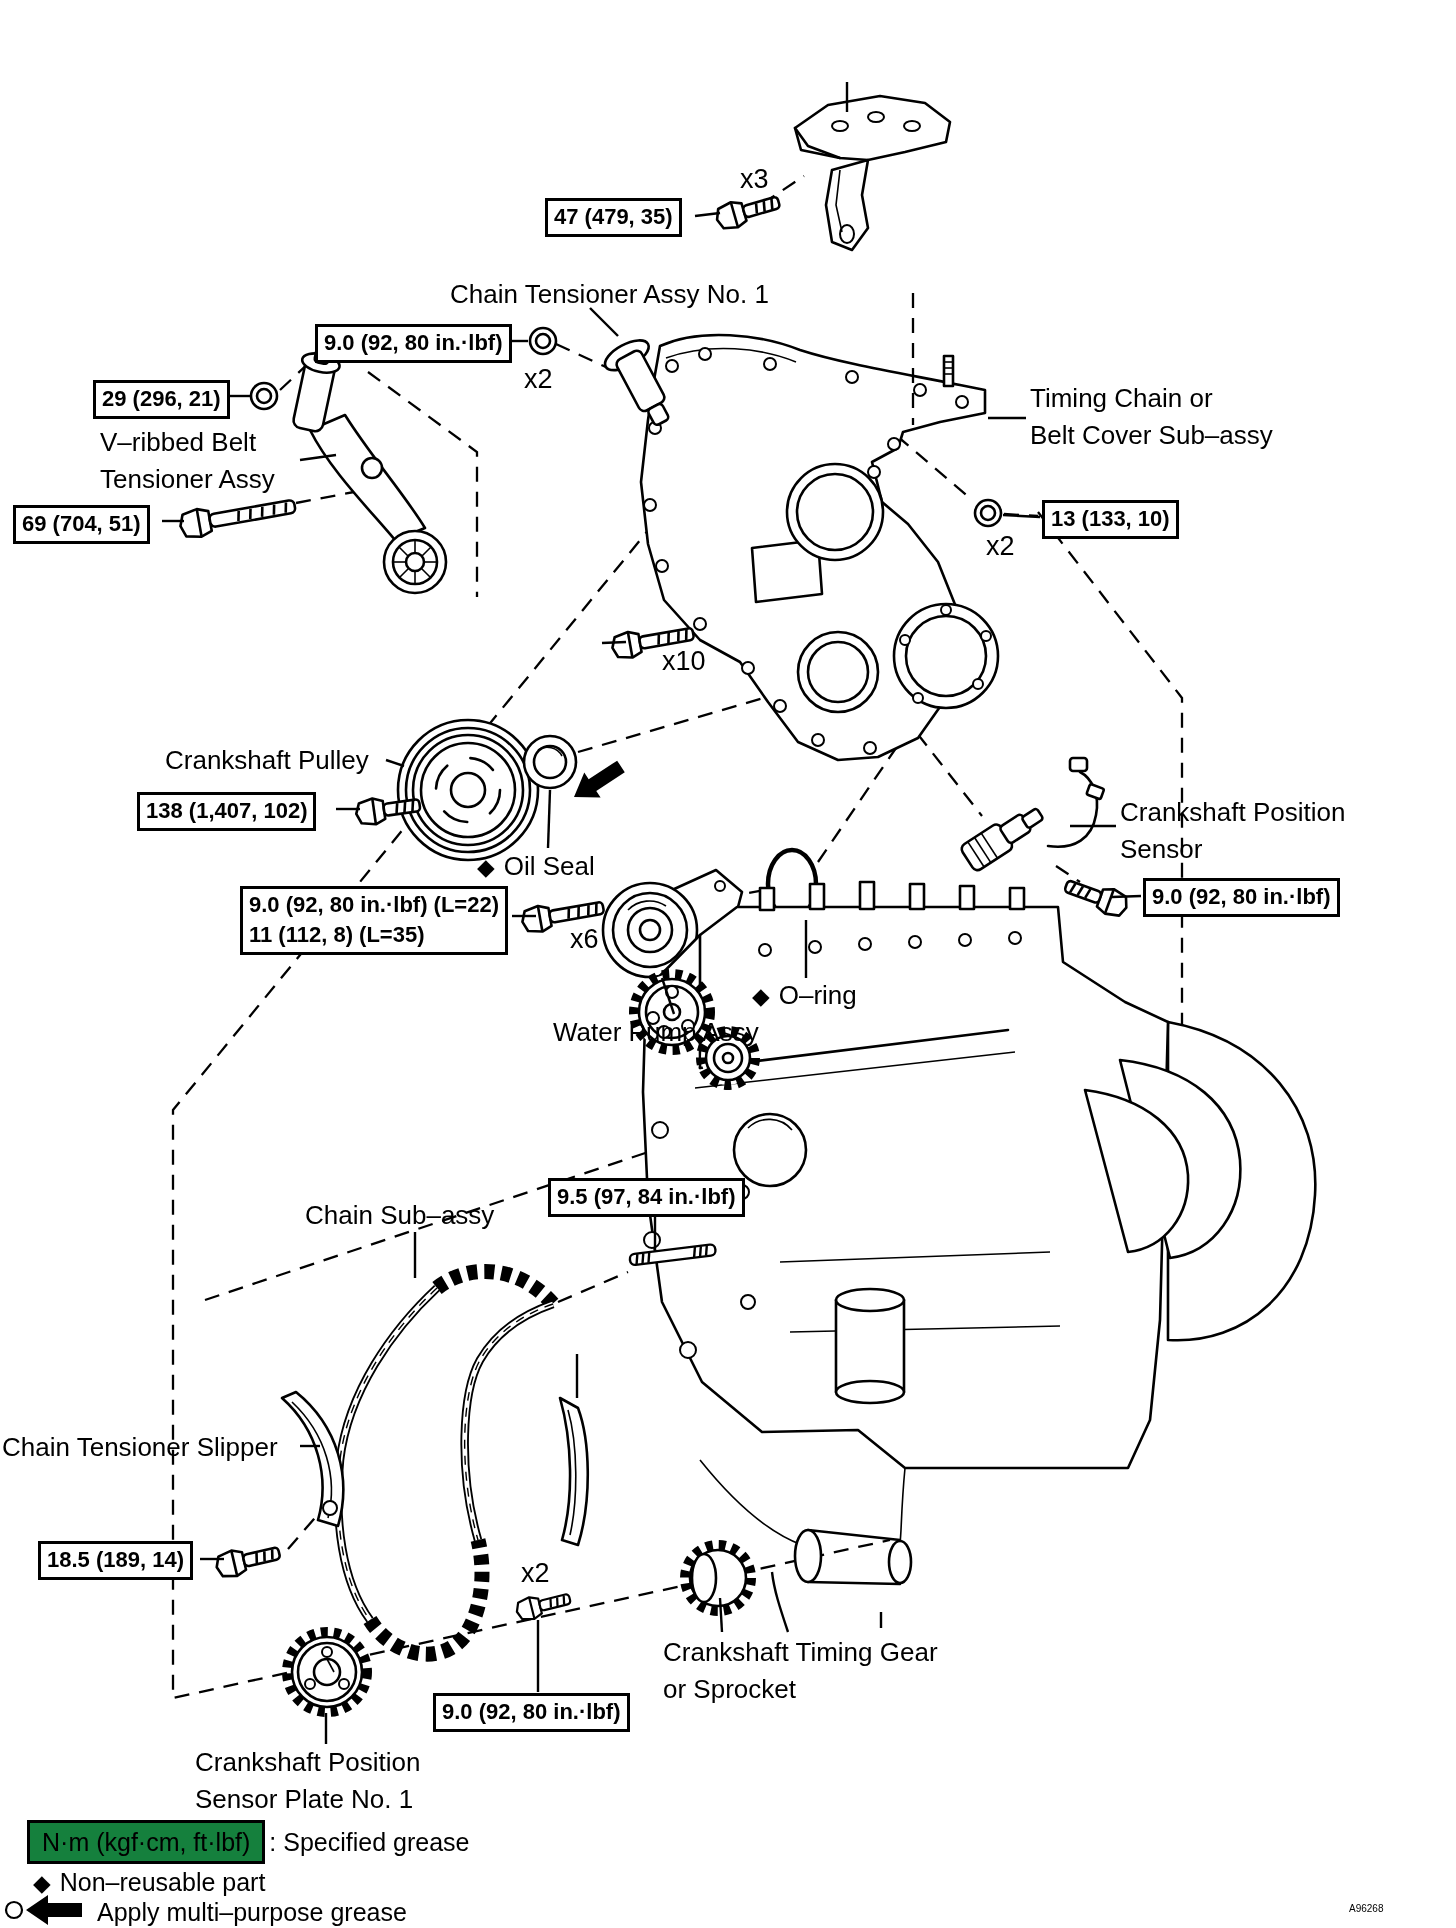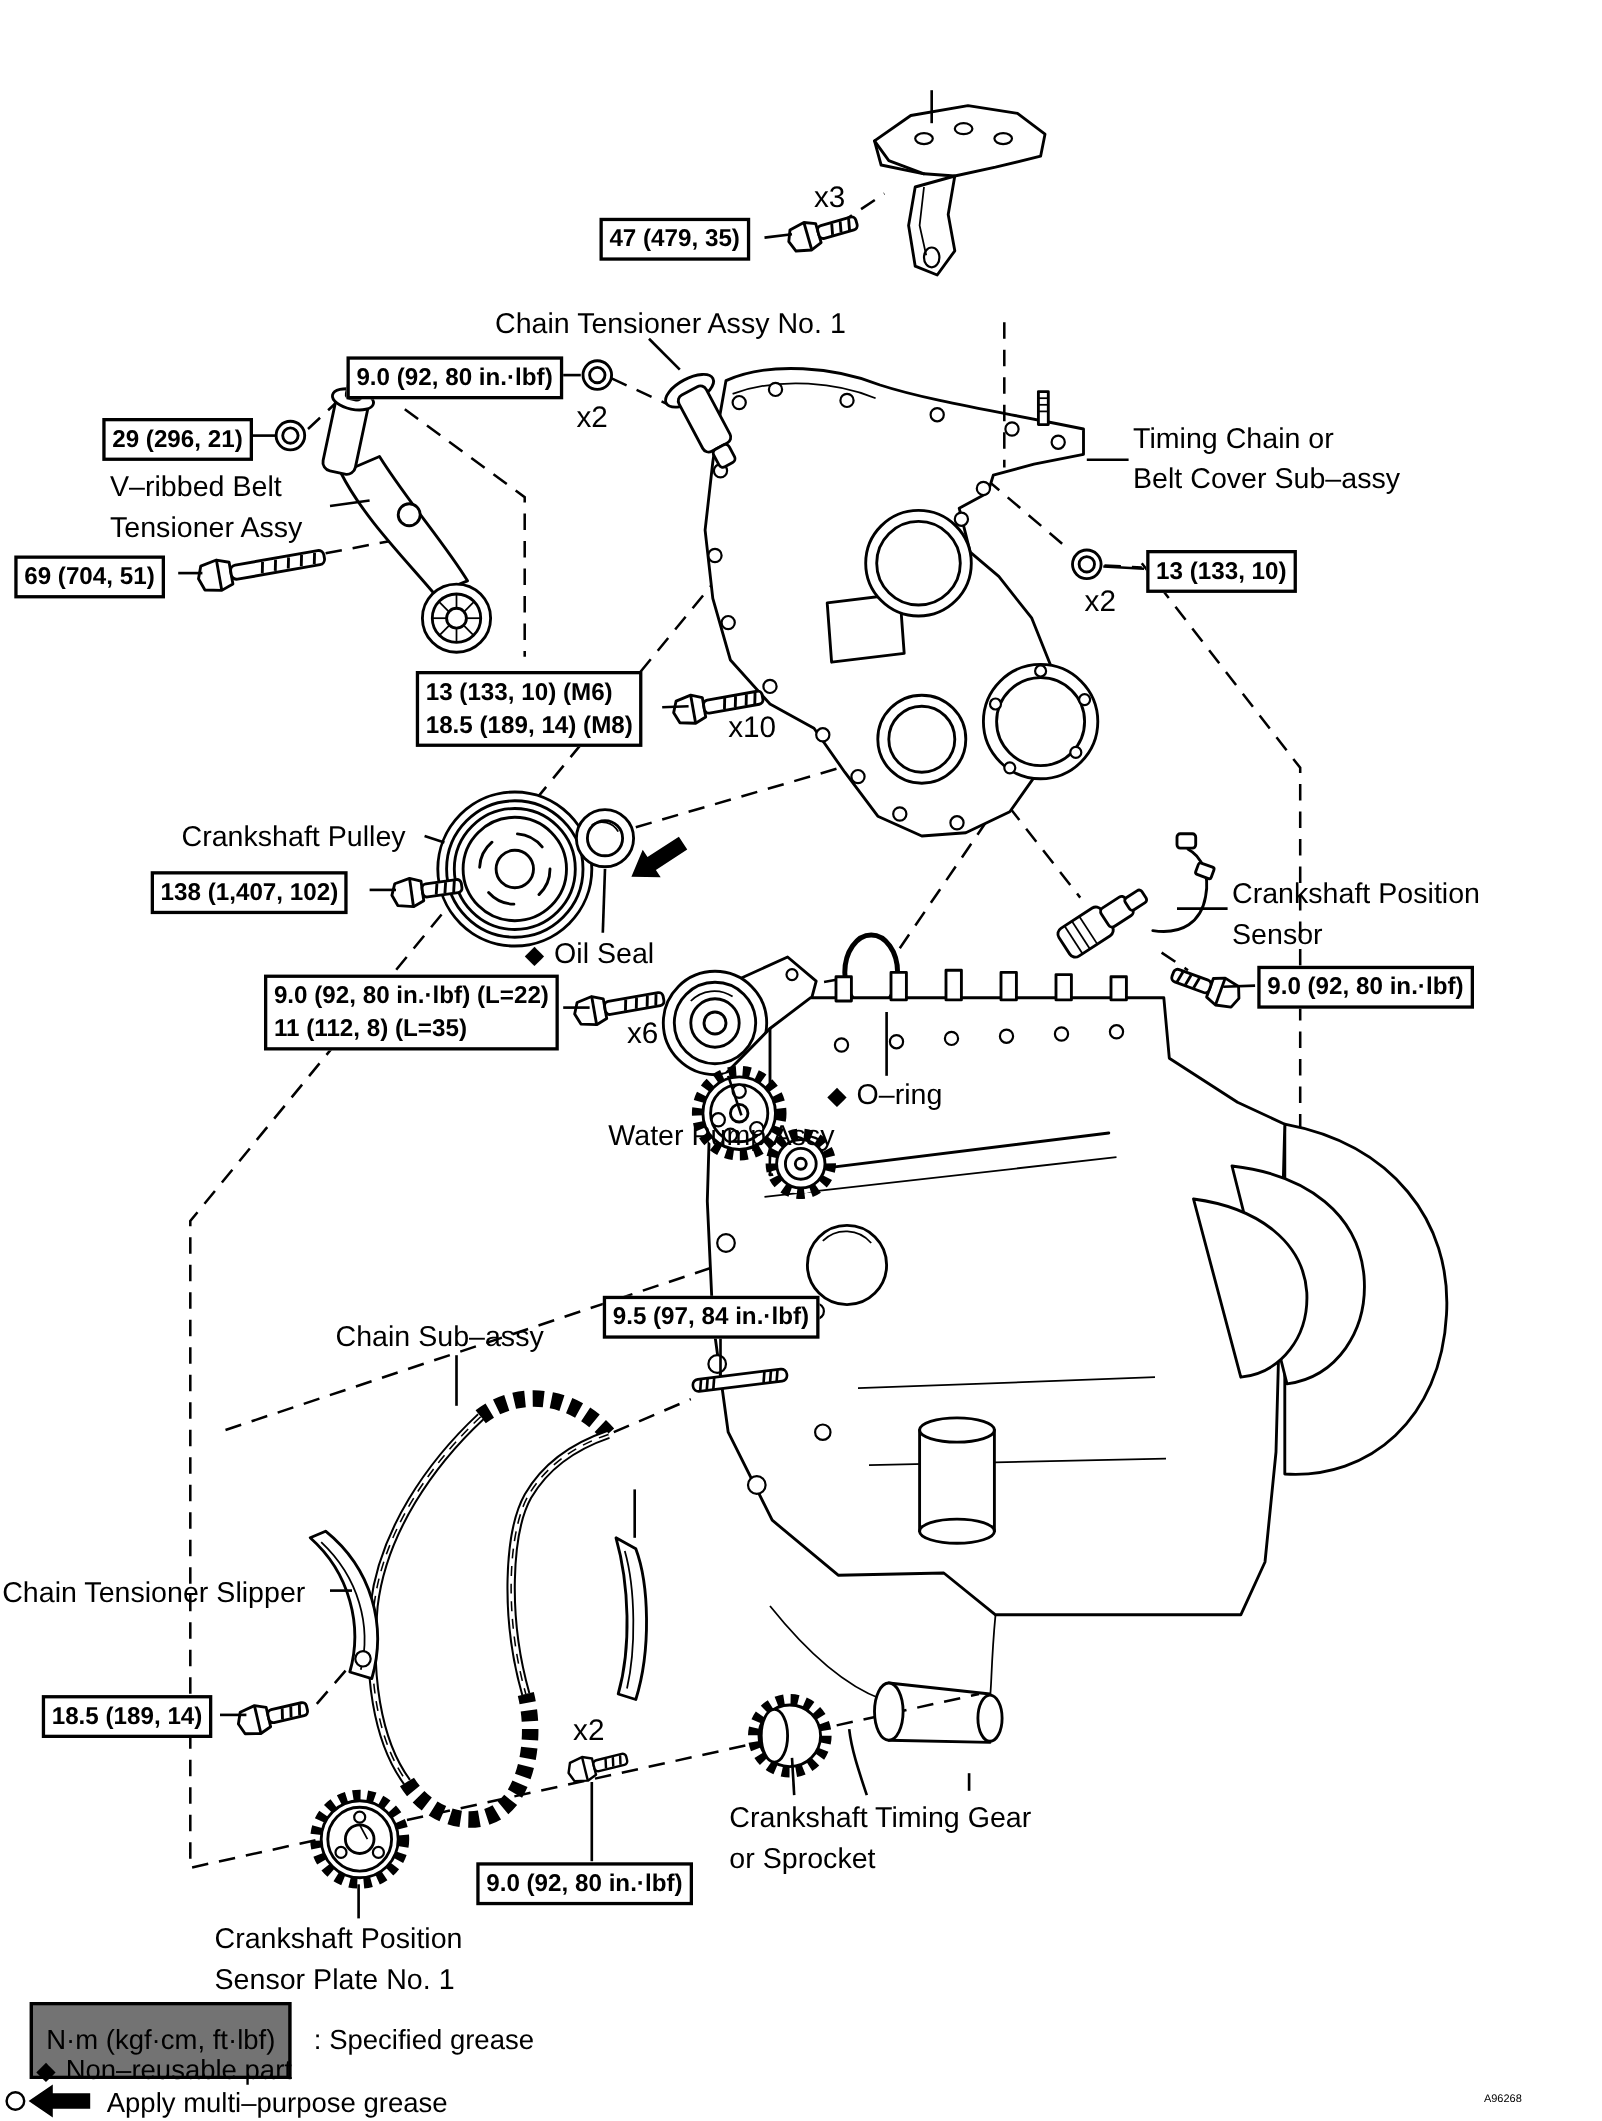--- a/index.html
+++ b/index.html
@@ -6,21 +6,21 @@
   #canvas{position:relative;width:1456px;height:1928px;background:#ffffff;overflow:hidden;
           font-family:"Liberation Sans",sans-serif;color:#000}
   #art{position:absolute;left:0;top:0}
   .lbl{position:absolute;font-size:26px;line-height:37px;white-space:nowrap}
   .tq{position:absolute;border:3px solid #000;background:#fff;padding:1px 6px 2px;
       font-size:22px;font-weight:bold;line-height:30px;white-space:nowrap}
   .mult{position:absolute;font-size:27px;line-height:27px;white-space:nowrap}
   .dia{display:inline-block;margin-right:9px;font-size:23px}
   .code{position:absolute;font-size:10px}
   .legend-row{position:absolute;font-size:25px;line-height:32px;white-space:nowrap}
-  .legend-box{display:inline-block;border:3px solid #000;padding:16px 12px;margin-right:20px;background:#737373}
+  .legend-box{display:inline-block;border:3px solid #000;padding:3px 12px;margin-right:4px;background:#15803d}
   
   .ln{fill:#fff;stroke:#000;stroke-width:2.6;stroke-linejoin:round}
   .lnf{fill:none;stroke:#000;stroke-width:2.6;stroke-linejoin:round;stroke-linecap:round}
   .thin{fill:none;stroke:#000;stroke-width:1.6}
   .hole{fill:#fff;stroke:#000;stroke-width:2}
   .dsh{fill:none;stroke:#000;stroke-width:2.3;stroke-dasharray:15 10}
   .ldr{stroke:#000;stroke-width:2.4;fill:none}
   .teeth{fill:#fff;stroke:#000;stroke-width:10;stroke-dasharray:7 6}
   .chain{fill:none;stroke:#000;stroke-width:15;stroke-dasharray:10 7}
   .blk{fill:#000;stroke:none}
@@ -420,24 +420,20 @@
   </div>
   <div class="tq" style="left:93px;top:380px">
     <div>29 (296, 21)</div>
   </div>
   <div class="tq" style="left:13px;top:505px">
     <div>69 (704, 51)</div>
   </div>
   <div class="tq" style="left:1042px;top:500px">
     <div>13 (133, 10)</div>
   </div>
-  <div class="tq" style="left:378px;top:610px">
-    <div>13 (133, 10) (M6)</div>
-    <div>18.5 (189, 14) (M8)</div>
-  </div>
   <div class="tq" style="left:137px;top:792px">
     <div>138 (1,407, 102)</div>
   </div>
   <div class="tq" style="left:240px;top:886px">
     <div>9.0 (92, 80 in.·lbf) (L=22)</div>
     <div>11 (112, 8) (L=35)</div>
   </div>
   <div class="tq" style="left:1143px;top:878px">
     <div>9.0 (92, 80 in.·lbf)</div>
   </div>

